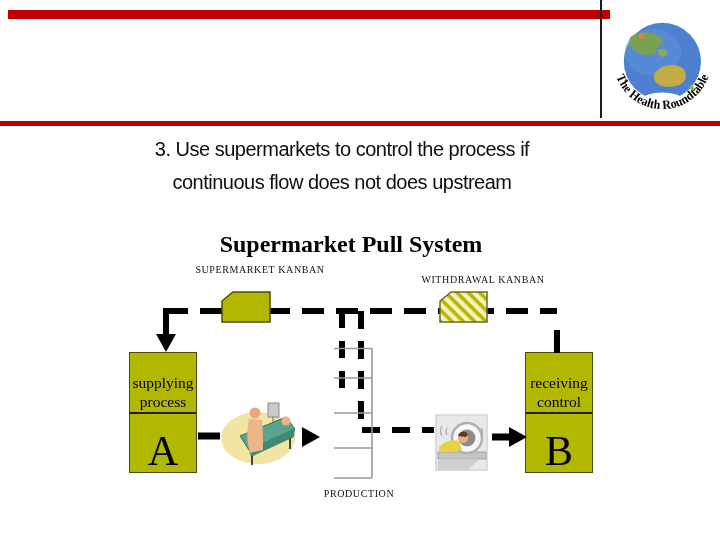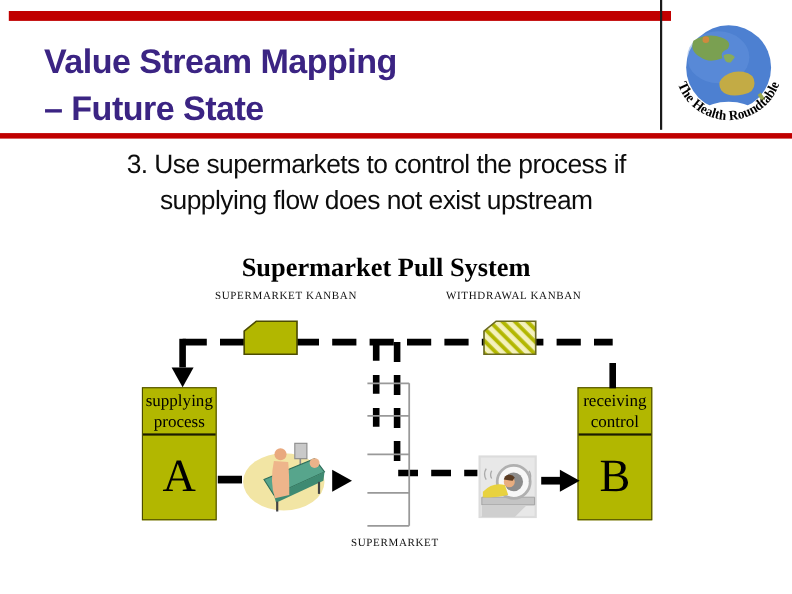--- a/index.html
+++ b/index.html
@@ -11,66 +11,62 @@
   .red-top-bar{position:absolute; left:8px; top:10px; width:602px; height:9px; background:#c00000;}
   .red-divider{position:absolute; left:0; top:121px; width:720px; height:5px; background:#c00000;}
   .vertical-rule{position:absolute; left:600px; top:0; width:2px; height:118px; background:#1a1a1a;}
   .slide-title{
     position:absolute; left:40px; top:34px; width:560px;
     font-size:31px; font-weight:bold; line-height:43px; color:#3b2483;
     letter-spacing:-0.5px;
   }
   .slide-subtitle{
     position:absolute; left:0; top:133px; width:684px; text-align:center;
-    font-size:24px; line-height:33px; color:#0d0d0d; letter-spacing:-0.5px;
+    font-size:20px; line-height:33px; color:#0d0d0d; letter-spacing:-0.5px;
   }
   .logo{position:absolute; left:604px; top:18px; width:113px; height:104px;}
   .diagram-title{
     position:absolute; left:0; top:231px; width:702px; text-align:center;
     font-family:"Liberation Serif", serif; font-weight:bold; font-size:24px; color:#000;
   }
   .kanban-label{
     position:absolute; top:264px; width:180px; text-align:center;
     font-family:"Liberation Serif", serif; font-size:10px; letter-spacing:0.6px; color:#111;
   }
   .kanban-label.production{left:170px;}
-  .kanban-label.withdrawal{left:377px;}
+  .kanban-label.withdrawal{left:393px;margin-top:10px;}
   .supermarket-label{
     position:absolute; left:279px; top:488px; width:160px; text-align:center;
     font-family:"Liberation Serif", serif; font-size:10px; letter-spacing:0.6px; color:#111;
   }
   .process-box{
     position:absolute; top:352px; width:66px; height:119px;
     background:#b2b700; border:1.5px solid #4c4c00;
     font-family:"Liberation Serif", serif; color:#000; text-align:center;
   }
   .process-box.supplying{left:129px;}
   .process-box.receiving{left:525px;}
   .process-box .box-header{
-    height:39px; padding-top:2px; font-size:15.5px; line-height:19px;
+    height:39px; padding-top:20px; font-size:15.5px; line-height:19px;
     border-bottom:2px solid #1c1c00;
   }
   .process-box .box-letter{
     font-size:42px; line-height:66px; margin-top:4px;
   }
   svg{display:block;}
   .gfx{position:absolute; left:0; top:0; width:720px; height:540px; pointer-events:none;}
 </style>
 </head>
 <body>
 
 <div class="slide">
 
   <div class="red-top-bar"></div>
   <div class="vertical-rule"></div>
 
-  <div class="slide-title">
-    <div>Value Stream Mapping</div>
-    <div>– Future State</div>
-  </div>
 
   <div class="logo">
     <svg viewBox="0 0 120 108" width="113" height="102">
       <circle cx="62" cy="46" r="41" fill="#4d80d1"></circle>
       <ellipse cx="52" cy="36" rx="30" ry="25" fill="#6595dd" opacity="0.45"></ellipse>
       <path d="M28,20 q14,-8 27,-3 q11,4 6,11 q-8,3 -5,9 q-13,5 -21,-1 q-11,-6 -7,-16 Z" fill="#7aa051"></path>
       <circle cx="40" cy="19" r="3.2" fill="#cf8a3e"></circle>
       <path d="M57,34 q7,-3 11,2 l-4,5 q-6,1 -7,-7 Z" fill="#8aab5a"></path>
       <path d="M55,57 q8,-9 21,-7 q11,2 11,11 q0,9 -11,11 q-15,3 -21,-4 q-4,-6 0,-11 Z" fill="#c3ab45"></path>
       <path d="M93,70 l4,6 -3,2.5 -4,-6 Z" fill="#9aa84e"></path>
@@ -81,27 +77,27 @@
       <text font-family="Liberation Serif, serif" font-weight="bold" font-size="13.5" fill="#000">
         <textPath href="#logo-text-arc" startOffset="0" textLength="128" lengthAdjust="spacingAndGlyphs">The Health Roundtable</textPath>
       </text>
     </svg>
   </div>
 
   <div class="red-divider"></div>
 
   <div class="slide-subtitle">
     <div>3. Use supermarkets to control the process if</div>
-    <div>supplying flow does not exist upstream</div>
+    <div>continuous flow does not does upstream</div>
   </div>
 
   <div class="diagram-title">Supermarket Pull System</div>
   <div class="kanban-label production">SUPERMARKET KANBAN</div>
   <div class="kanban-label withdrawal">WITHDRAWAL KANBAN</div>
-  <div class="supermarket-label">SUPERMARKET</div>
+  <div class="supermarket-label">PRODUCTION</div>
 
   <div class="process-box supplying">
     <div class="box-header">supplying process</div>
     <div class="box-letter">A</div>
   </div>
   <div class="process-box receiving">
     <div class="box-header">receiving control</div>
     <div class="box-letter">B</div>
   </div>
 

